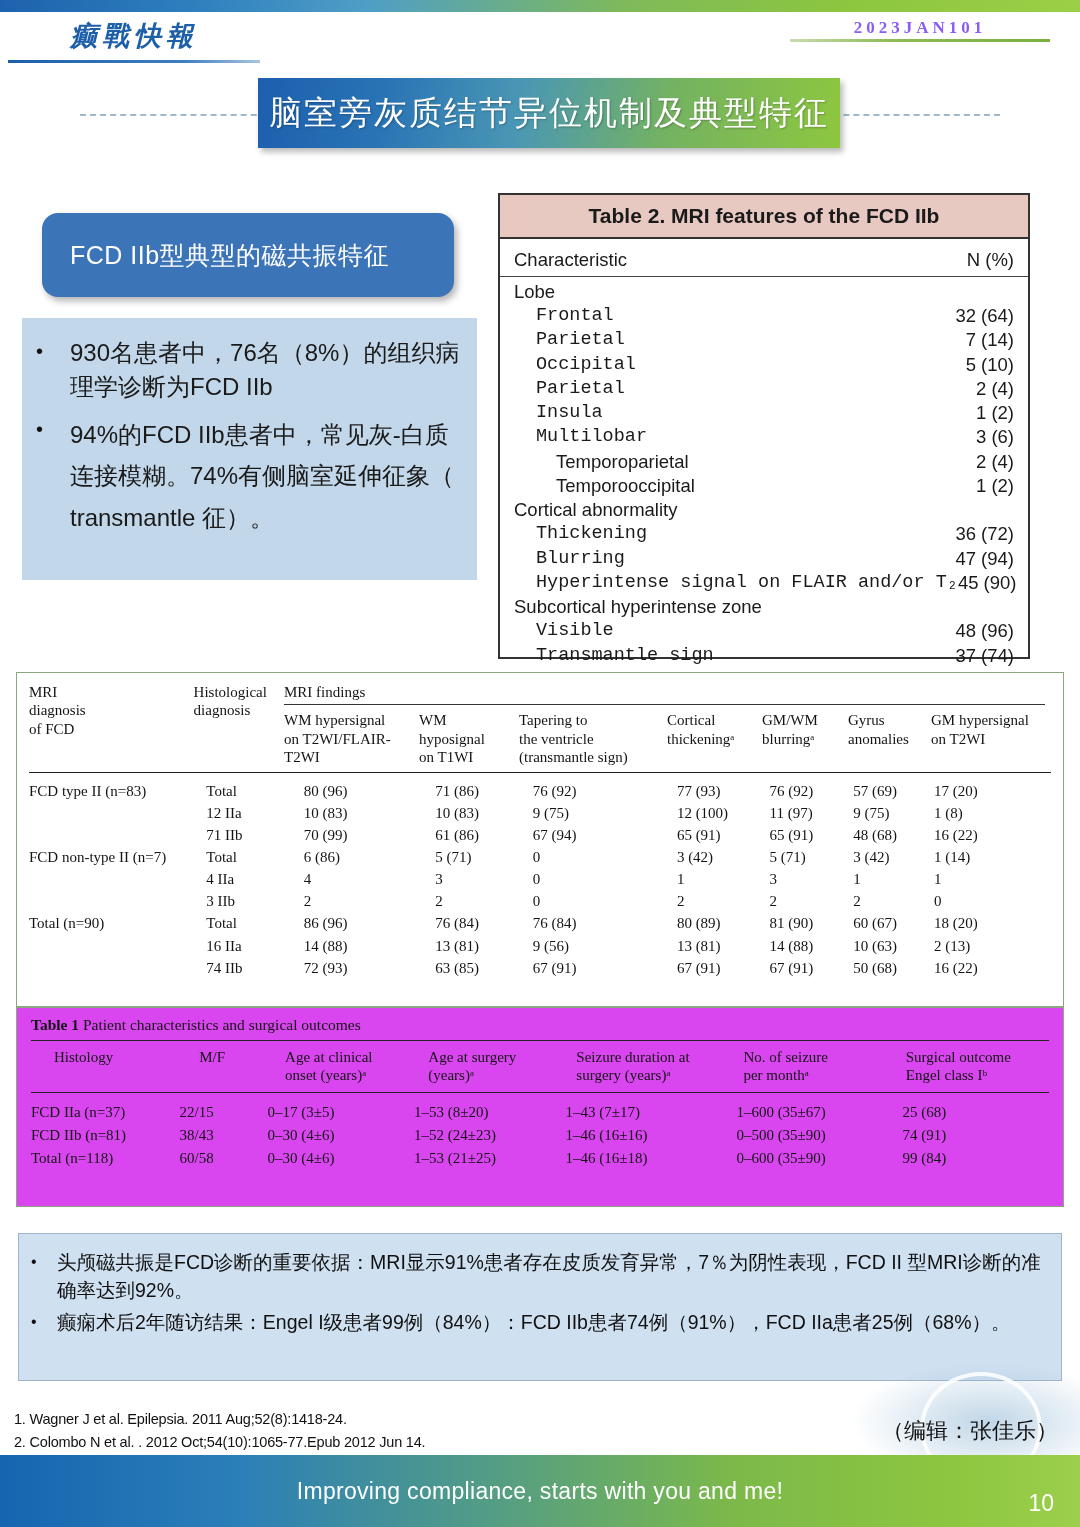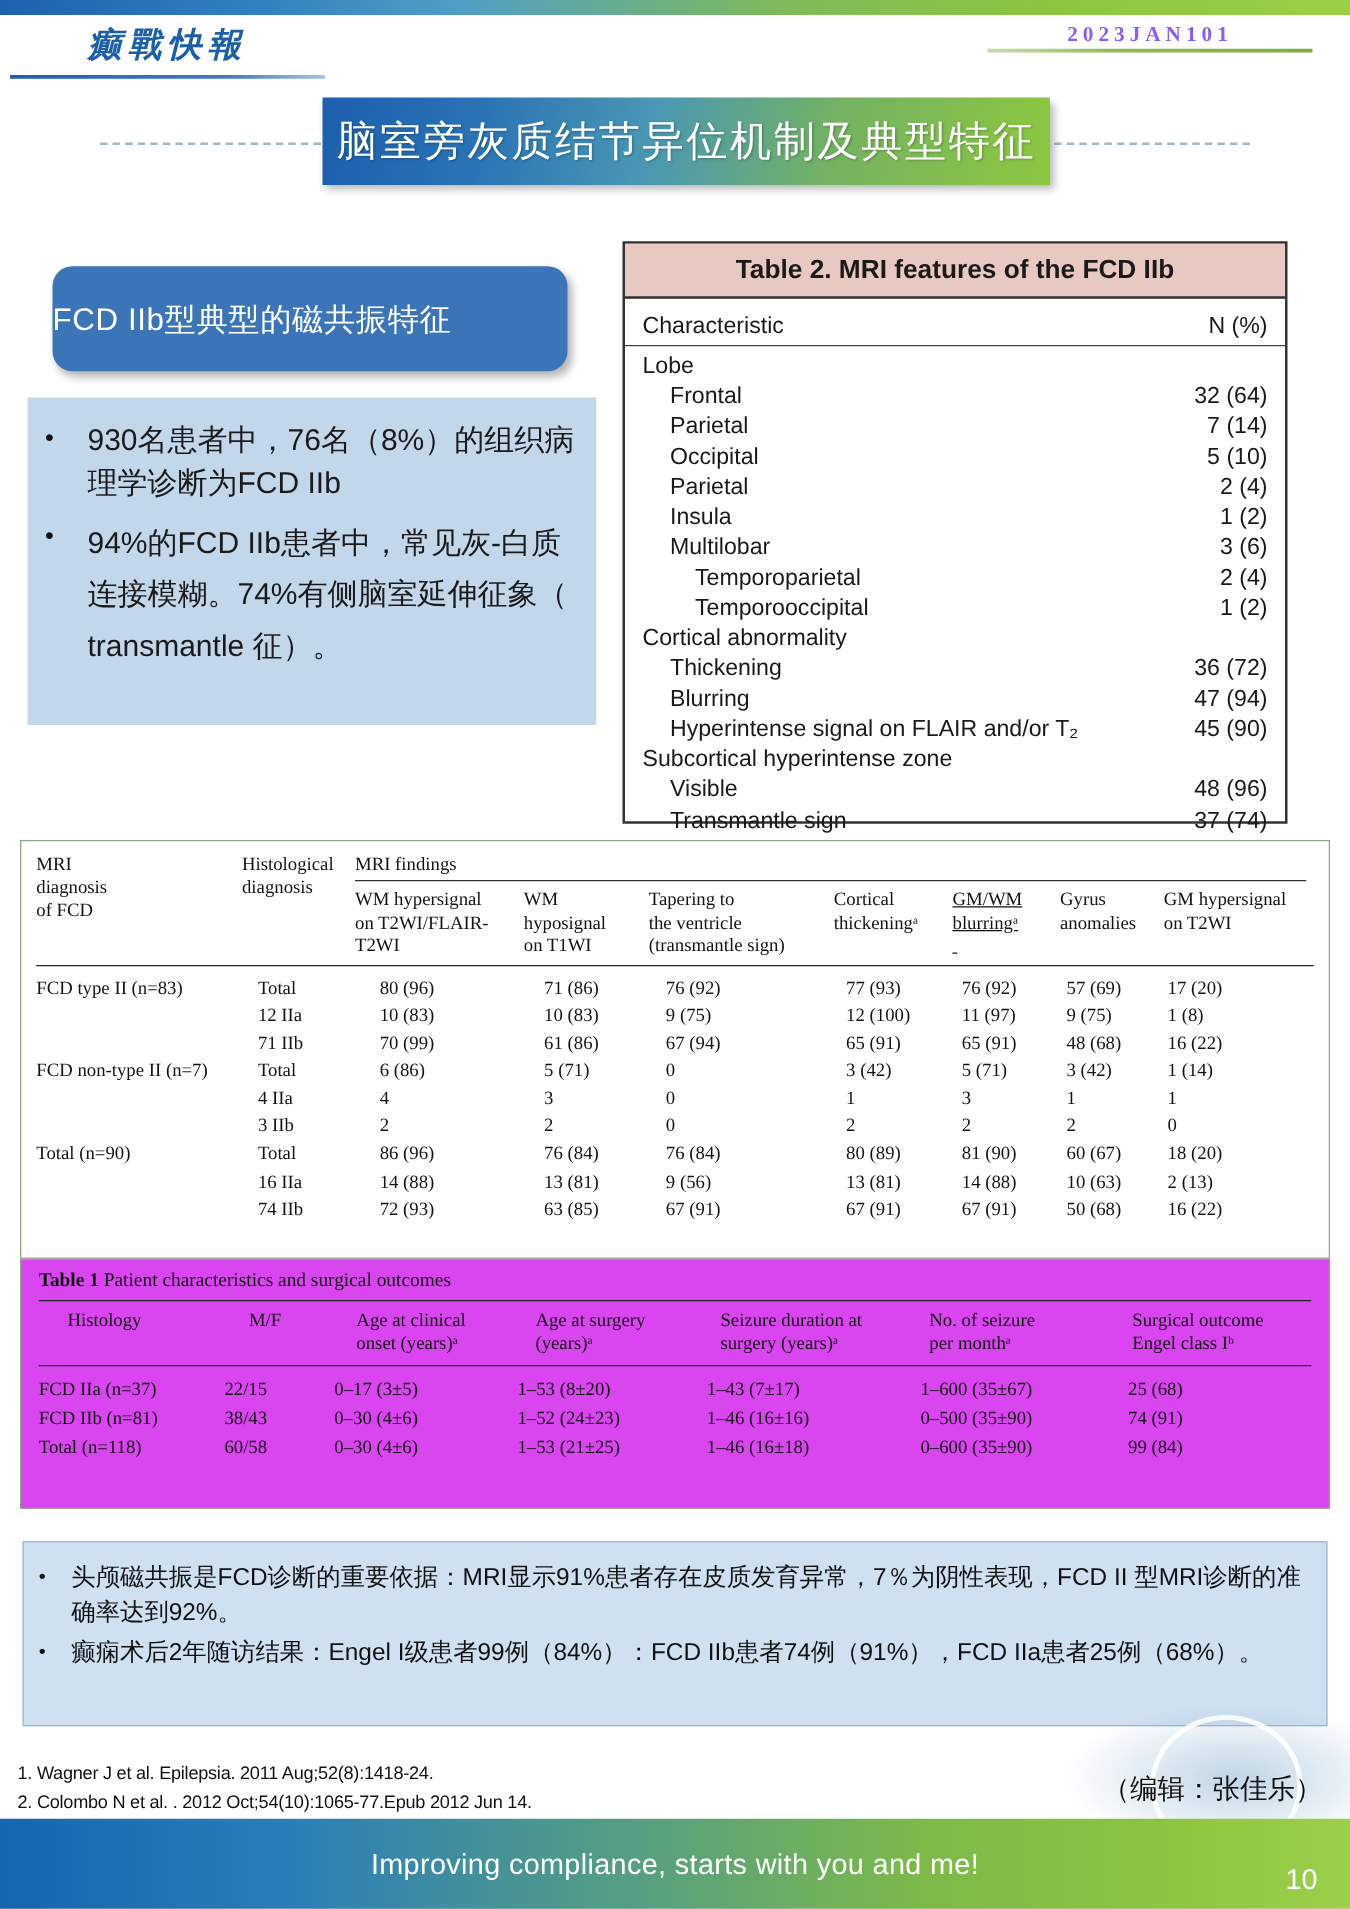--- a/index.html
+++ b/index.html
@@ -62,21 +62,21 @@
   }
 
   
   .subtitle-pill {
     position: absolute; left: 42px; top: 213px; width: 412px; height: 84px;
     background: #3c74b8; border-radius: 16px;
     box-shadow: 3px 4px 7px rgba(0,0,0,0.3);
     display: flex; align-items: center;
   }
   .subtitle-pill span {
-    color: #ffffff; font-size: 25px; letter-spacing: 0.5px; text-align: center;
+    color: #ffffff; font-size: 25px; padding-left: 28px; letter-spacing: 0.5px; text-align: center;
   }
 
   .left-box {
     position: absolute; left: 22px; top: 318px; width: 455px; height: 262px;
     background: #c3d7ea;
     padding: 18px 14px 0 14px;
   }
   .left-box ul { list-style: none; }
   .left-box li {
     display: flex; margin-bottom: 10px;
@@ -105,42 +105,42 @@
     border-bottom: 1.5px solid #444;
   }
   .t2-body { padding: 3px 14px 0 14px; }
   .t2-row {
     display: flex; justify-content: space-between;
     font-size: 18.5px; color: #1a1a1a; line-height: 1.31; white-space: nowrap;
   }
   .t2-row .lbl { }
   .t2-row .val { }
   .ind0 { padding-left: 0; }
-  .ind1 { padding-left: 22px; }
+  .ind1 { padding-left: 22px; font-family: Liberation Mono, monospace; }
   .ind2 { padding-left: 42px; }
 
   
   .findings-table {
     position: absolute; left: 16px; top: 672px; width: 1048px; height: 335px;
     border: 1.5px solid #8aa77f; background: #ffffff;
     font-family: "Liberation Serif", serif;
     color: #141414;
   }
   .ft-inner { padding: 10px 12px 0 12px; }
   .ft-headrow { display: flex; font-size: 15px; line-height: 1.22; }
   .c1 { width: 182px; }
   .c2 { width: 100px; }
   .cgrp { flex: 1; }
   .ft-groupline { border-bottom: 1px solid #333; margin: 3px 6px 6px 0; }
   .ft-subcols { display: flex; font-size: 15px; line-height: 1.22; }
   .s1 { width: 135px; }
   .s2 { width: 100px; }
   .s3 { width: 148px; }
   .s4 { width: 95px; }
-  .s5 { width: 86px; text-decoration: underline; }
+  .s5 { width: 86px; }
   .s6 { width: 83px; }
   .s7 { width: 120px; }
   .ft-rule { border-top: 1.6px solid #222; margin: 6px 0 7px 0; }
   .ft-datarow { display: flex; font-size: 15px; line-height: 1.47; }
   .ft-datarow .c1 { width: 182px; }
   .ft-datarow .c2 { width: 100px; }
   .ft-datarow .d1 { width: 135px; }
   .ft-datarow .d2 { width: 100px; }
   .ft-datarow .d3 { width: 148px; }
   .ft-datarow .d4 { width: 95px; }

